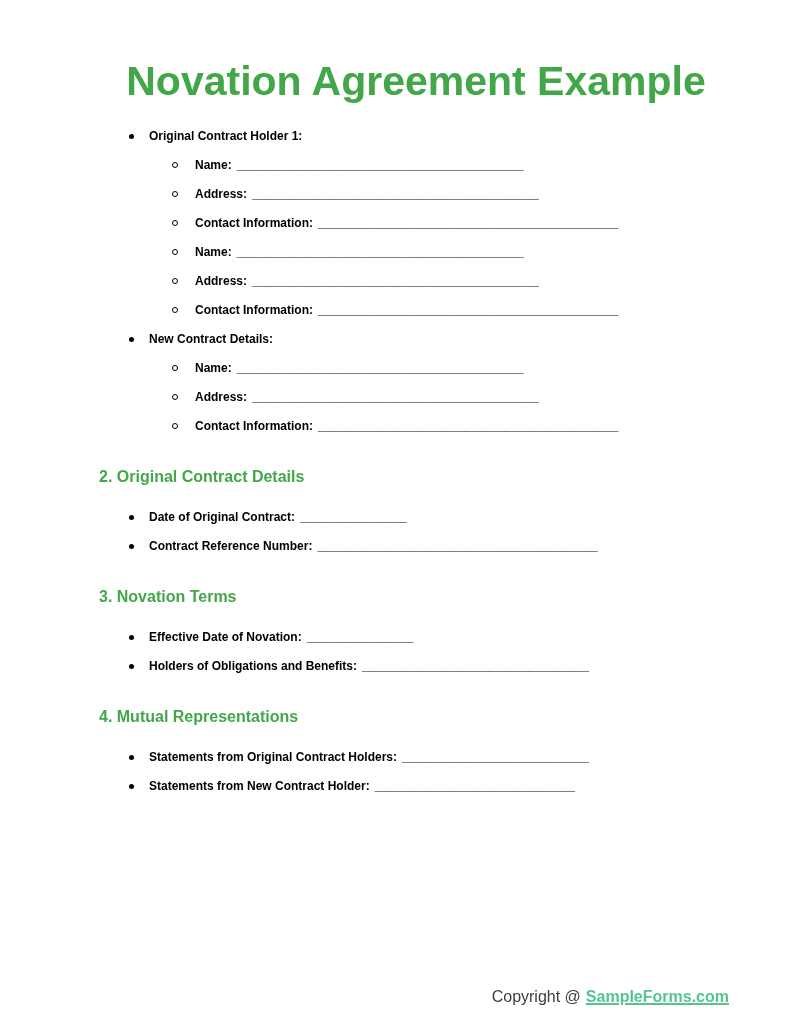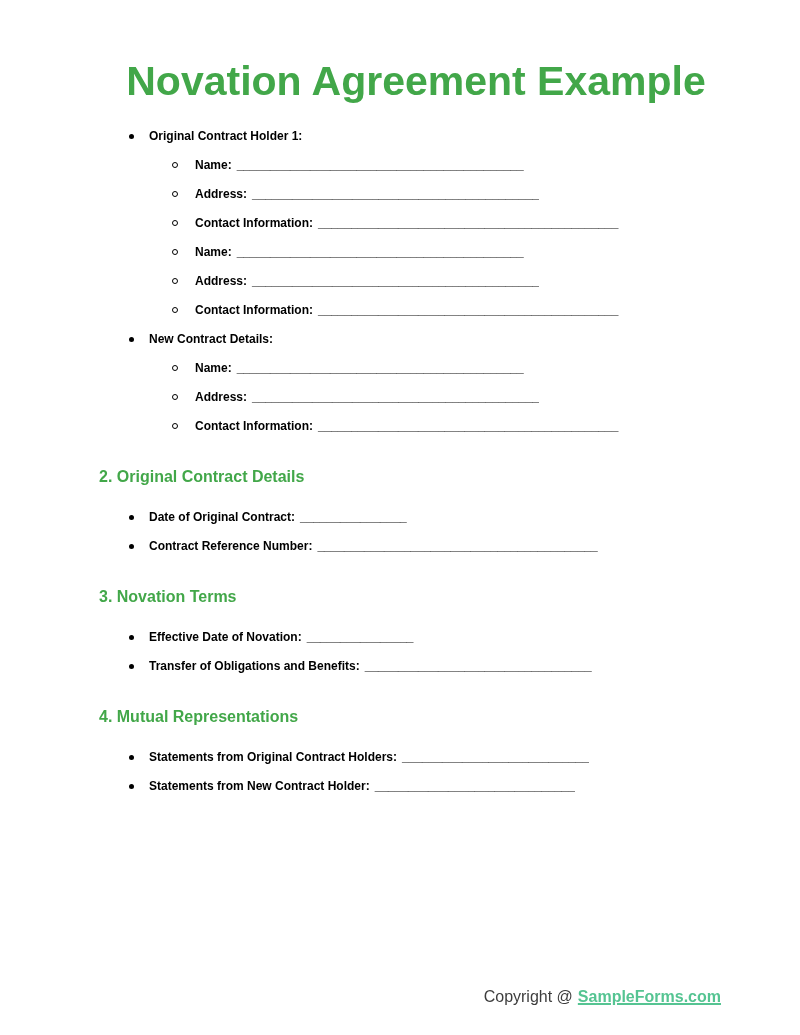--- a/index.html
+++ b/index.html
@@ -43,21 +43,21 @@
     position:absolute;left:113px;top:12px;
     width:5px;height:5px;border-radius:50%;background:#000;
   }
   .circ{
     position:absolute;left:156px;top:11px;
     width:4px;height:4px;border-radius:50%;
     border:1.5px solid #000;background:transparent;
   }
   .blank{margin-left:5px;}
   .footer{
-    position:absolute;top:987px;right:95px;left:0;
+    position:absolute;top:987px;right:87px;left:0;
     text-align:right;
     font-size:16px;
     line-height:19px;
     color:#3d3d3d;
     font-weight:normal;
   }
   .footer .link{
     color:#55c492;
     font-weight:bold;
     text-decoration:underline;
@@ -135,21 +135,21 @@
   </div>
 
   <h2 class="sec-h">3. Novation Terms</h2>
   <div class="rows">
     <div class="row l1">
       <span class="dot"></span>
       <span>Effective Date of Novation:</span><span class="blank">________________</span>
     </div>
     <div class="row l1">
       <span class="dot"></span>
-      <span>Transfer of Obligations and Benefits:</span><span class="blank">__________________________________</span>
+      <span>Holders of Obligations and Benefits:</span><span class="blank">__________________________________</span>
     </div>
   </div>
 
   <h2 class="sec-h">4. Mutual Representations</h2>
   <div class="rows">
     <div class="row l1">
       <span class="dot"></span>
       <span>Statements from Original Contract Holders:</span><span class="blank">____________________________</span>
     </div>
     <div class="row l1">

